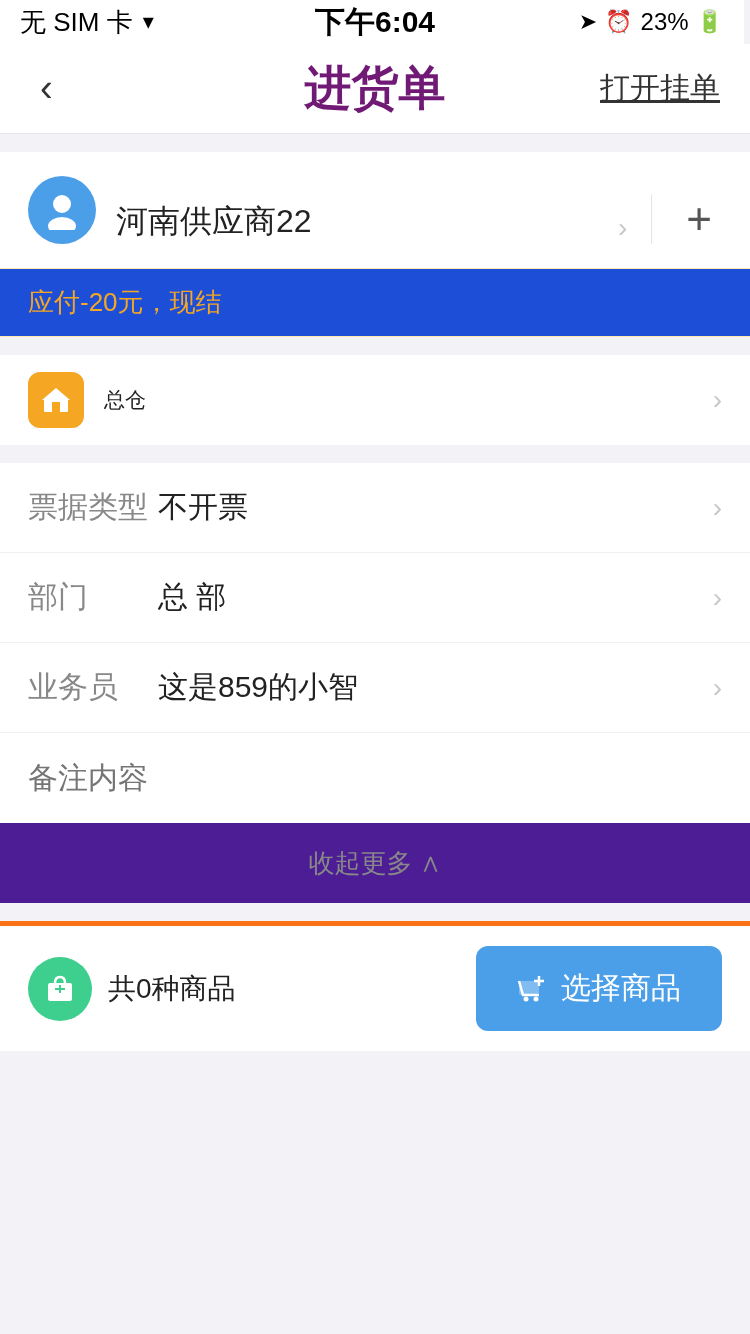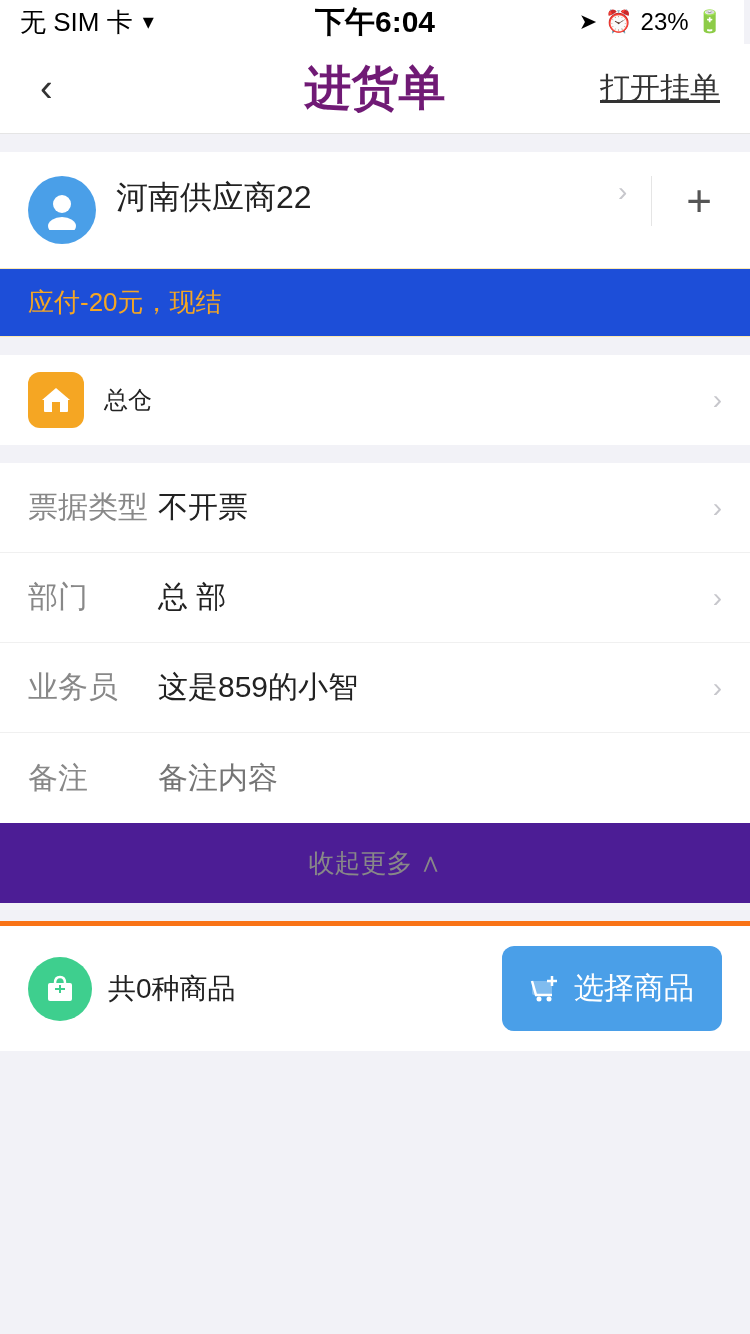--- a/index.html
+++ b/index.html
@@ -85,21 +85,21 @@
 
     
     .white-card {
       background: #fff;
       width: 750px;
     }
 
     
     .supplier-row {
       display: flex;
-      align-items: flex-start;
+      align-items: flex-end;
       padding: 24px 28px;
       background: #fff;
     }
     .supplier-avatar {
       width: 68px;
       height: 68px;
       border-radius: 50%;
       background: #4a9fe8;
       display: flex;
       align-items: center;
@@ -184,21 +184,21 @@
       font-size: 30px;
       color: #222;
     }
     .form-placeholder {
       flex: 1;
       font-size: 30px;
       color: #c7c7cc;
     }
     .warehouse-name {
       flex: 1;
-      font-size: 24px;
+      font-size: 21px;
       color: #222;
       font-weight: 500;
     }
 
     
     .collapse-row {
       display: flex;
       align-items: center;
       justify-content: center;
       height: 80px;
@@ -238,21 +238,21 @@
     }
     .product-count-text {
       font-size: 28px;
       color: #222;
     }
     .select-product-btn {
       background: #4a9fe8;
       color: #fff;
       border: none;
       border-radius: 12px;
-      padding: 22px 28px;
+      padding: 22px 41px;
       font-size: 30px;
       cursor: pointer;
       display: flex;
       align-items: center;
       gap: 12px;
     }
     .select-product-btn svg {
       width: 32px;
       height: 32px;
     }
@@ -338,21 +338,20 @@
     <span class="chevron-right">›</span>
   </div>
 
   <div class="form-row">
     <span class="form-label">业务员</span>
     <span class="form-value">这是859的小智</span>
     <span class="chevron-right">›</span>
   </div>
 
   <div class="form-row" style="height:90px;">
-    <span class="form-label">备注</span>
     <input type="text" class="form-placeholder" style="border: none; outline: none; font-size: 30px; color: rgb(199, 199, 204); background: transparent; width: 100%;" placeholder="备注内容">
   </div>
 </div>
 
 <div class="collapse-row">
   <span>收起更多 ∧</span>
 </div>
 
 <div class="section-gap"></div>
 

